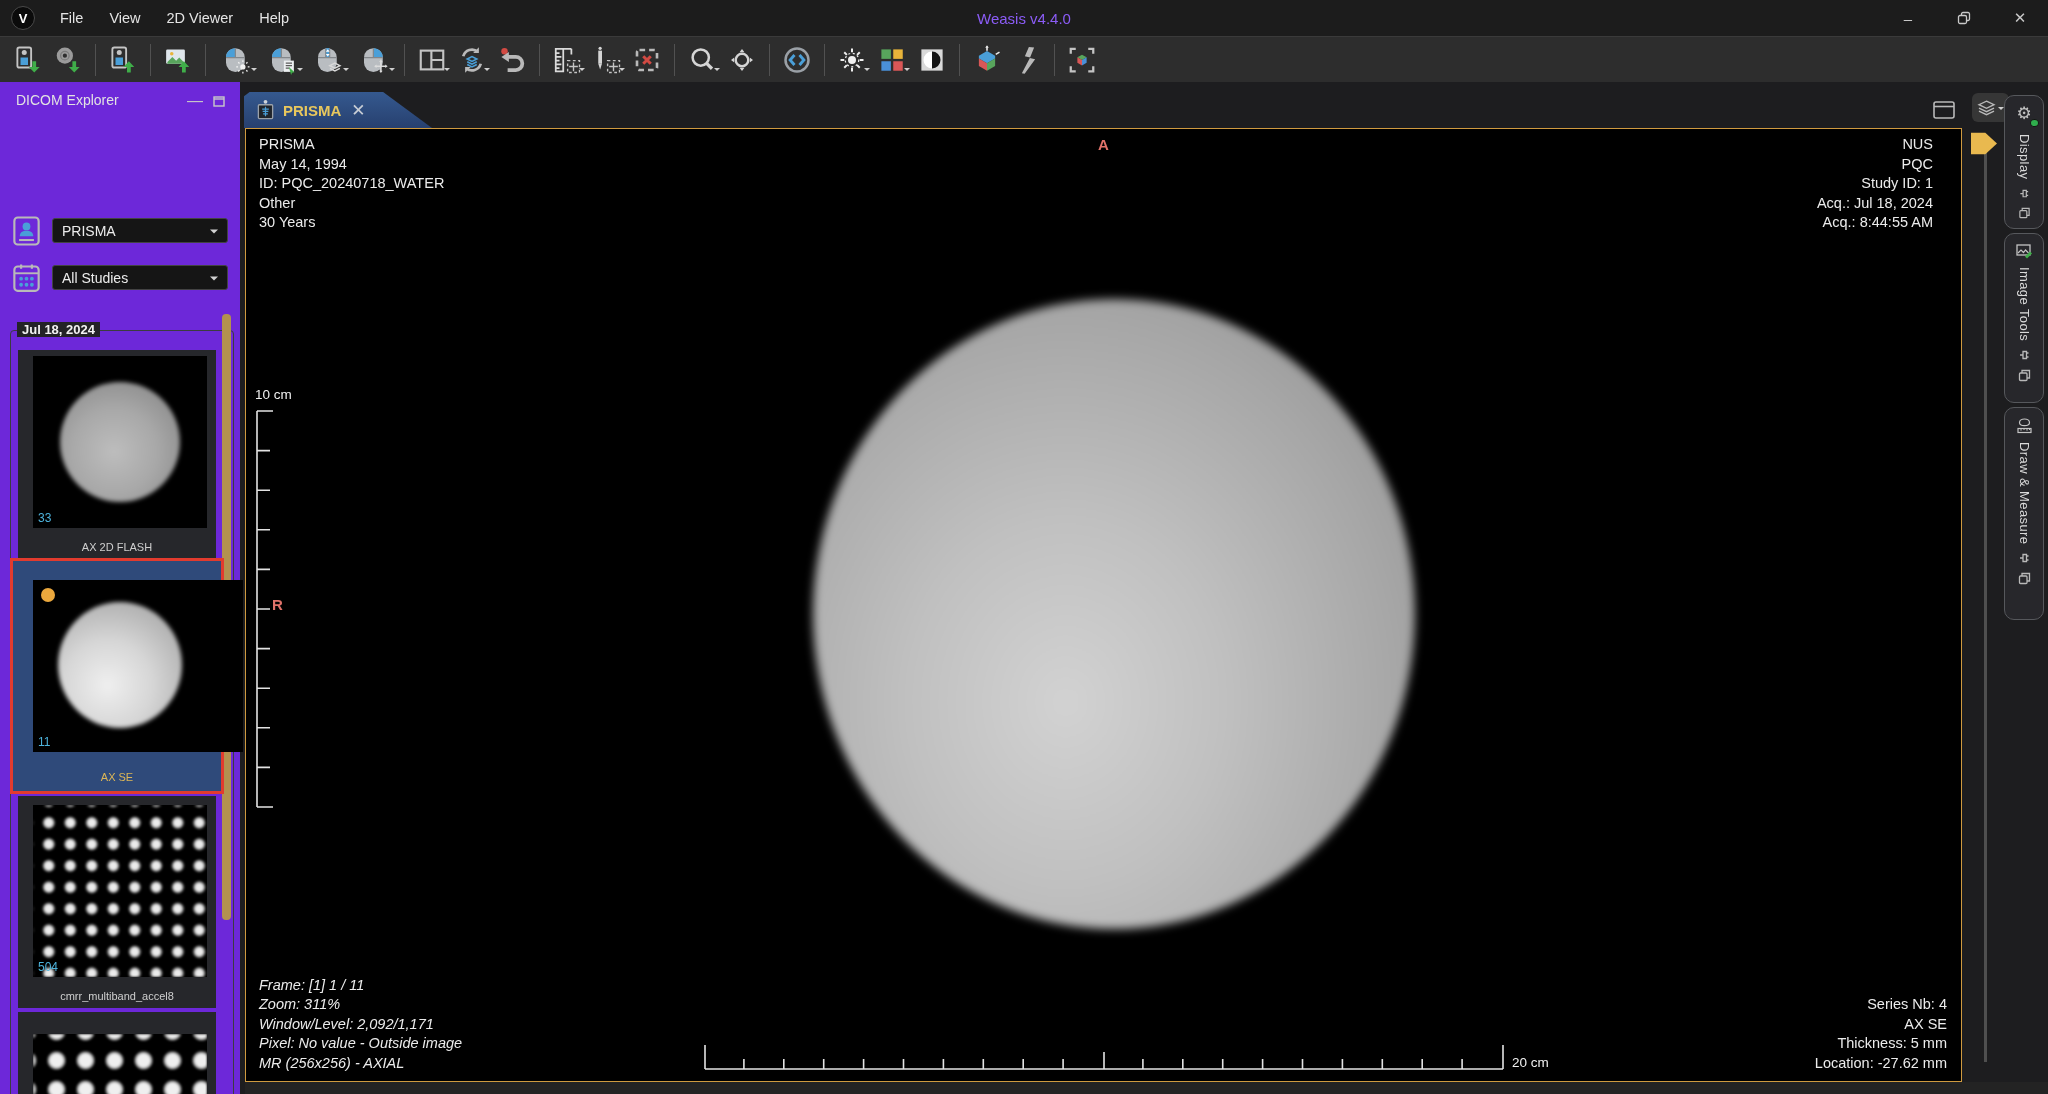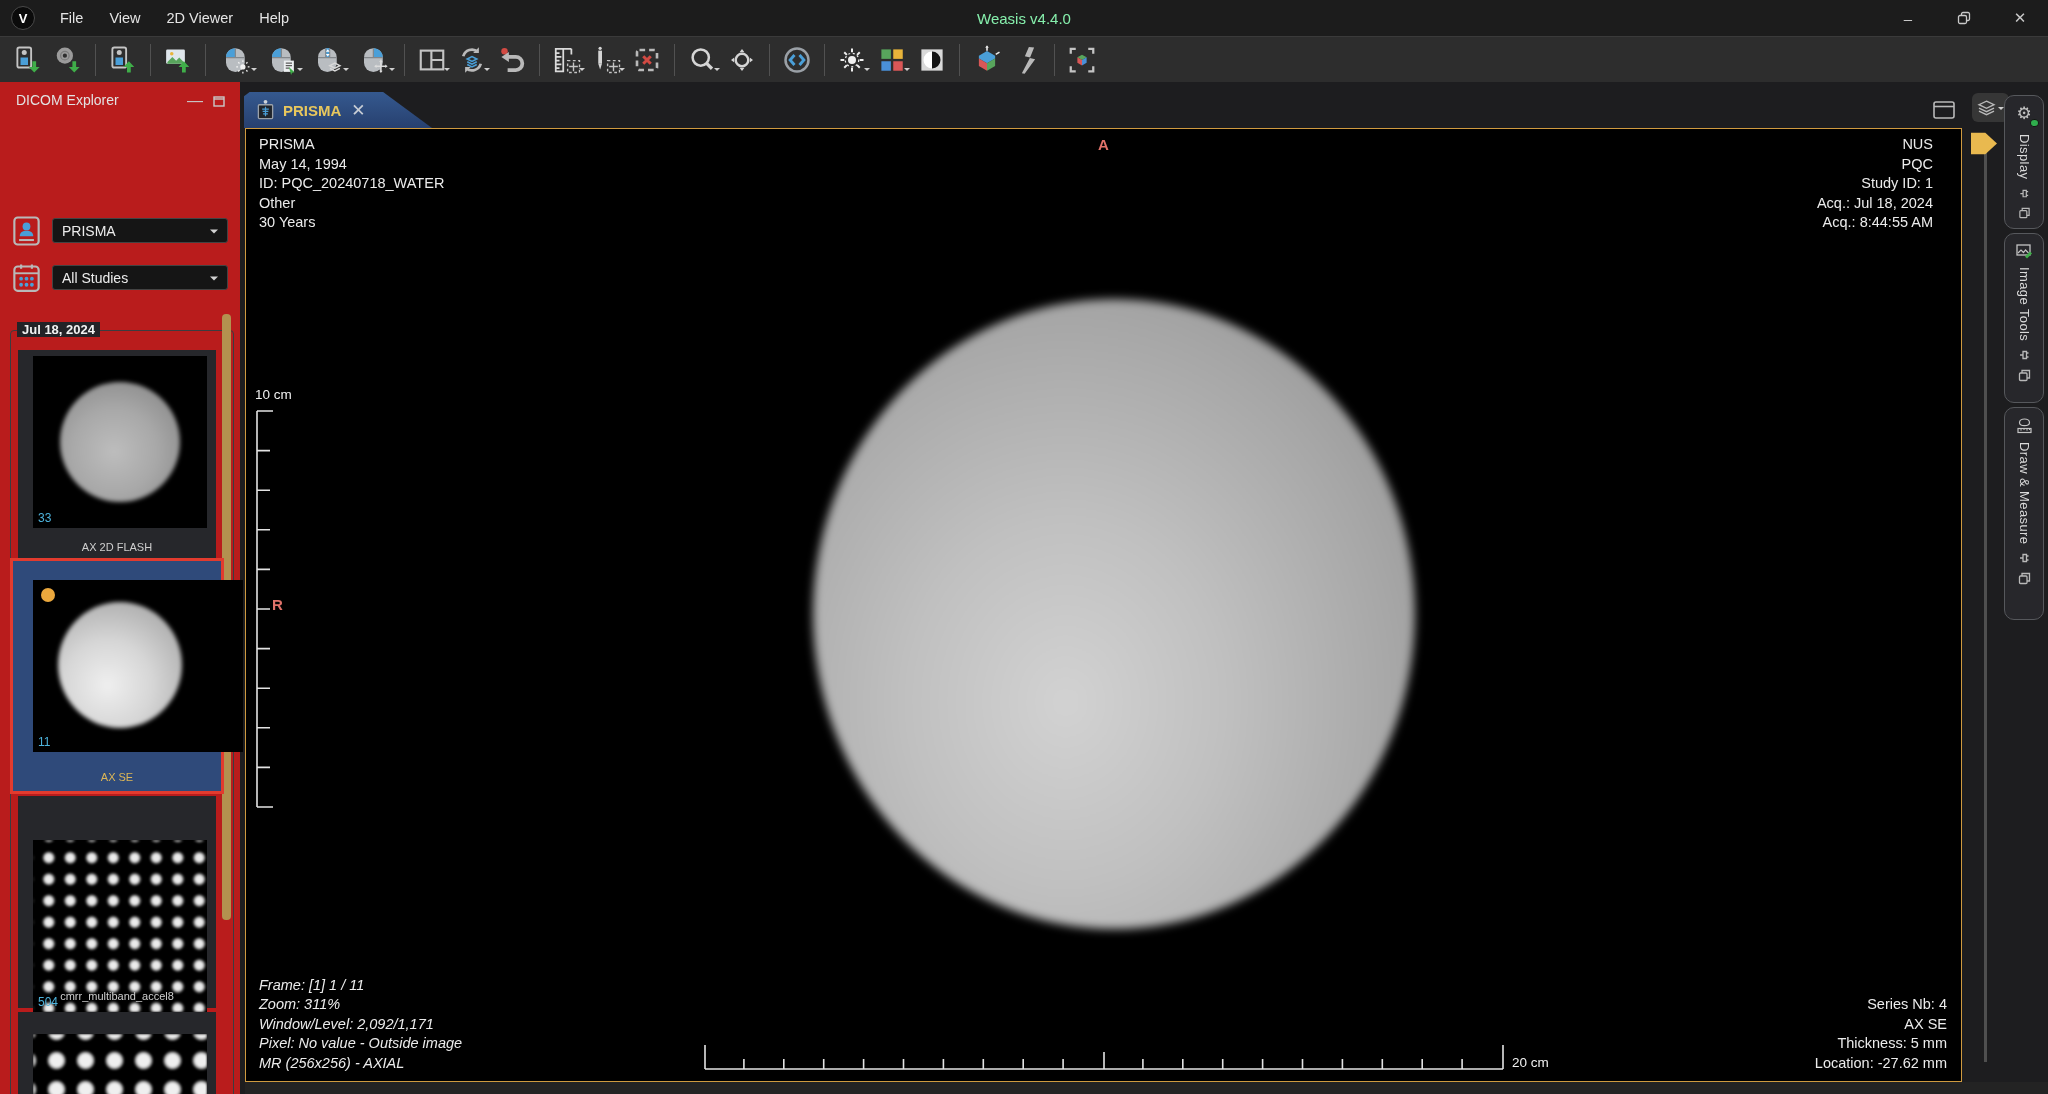--- a/index.html
+++ b/index.html
@@ -5,32 +5,32 @@
   html,body{margin:0;padding:0;background:#101010;}
   #app{position:relative;width:2048px;height:1094px;background:#1d1d1f;overflow:hidden;
        font-family:"Liberation Sans","DejaVu Sans",sans-serif;color:#e3e3e3;}
   
   .menubar{position:absolute;left:0;top:0;width:2048px;height:36px;background:#1c1c1c;
            display:flex;align-items:center;z-index:30;}
   .logo{width:22px;height:22px;border-radius:50%;background:#0b0b0b;border:1px solid #4a4a4a;
         margin-left:11px;display:flex;align-items:center;justify-content:center;
         color:#fff;font-size:13px;font-weight:bold;}
   .menuitem{padding:12px 13px;font-size:14.5px;color:#e4e4e4;height:20px;display:flex;align-items:center;cursor:default;}
-  .apptitle{position:absolute;left:0;right:0;text-align:center;font-size:15px;color:#86efac;pointer-events:none;}
+  .apptitle{position:absolute;left:0;right:0;text-align:center;font-size:15px;color:#8b5cf6;pointer-events:none;}
   .winbtns{position:absolute;right:0;top:0;display:flex;height:36px;}
   .winbtn{width:56px;height:36px;display:flex;align-items:center;justify-content:center;color:#c9c9c9;font-size:15px;}
   
   .toolbar{position:absolute;left:0;top:36px;width:2048px;height:46px;background:#2d2d2d;
            border-top:1px solid #3a3a3a;box-sizing:border-box;display:flex;align-items:center;padding-left:8px;z-index:29;}
   .tbtn{width:40px;height:42px;display:flex;align-items:center;justify-content:center;position:relative;border-radius:4px;flex:0 0 auto;}
   .tbtn svg{display:block;}
   .tbtn.dd::after{content:"";position:absolute;right:2px;bottom:7px;border:3.5px solid transparent;border-top-color:#cfcfcf;}
   .tsep{width:1px;height:32px;background:#515151;margin:0 7px;flex:0 0 auto;}
   
-  .explorer{position:absolute;left:0;top:82px;width:240px;height:1012px;background:#b91c1c;z-index:20;}
+  .explorer{position:absolute;left:0;top:82px;width:240px;height:1012px;background:#6d28d9;z-index:20;}
   .exp-header{position:absolute;left:0;top:4px;width:240px;height:30px;}
   .exp-title{position:absolute;left:16px;top:6px;font-size:14px;color:#e2e2e2;}
   .exp-btn{position:absolute;top:8px;width:18px;height:14px;display:flex;align-items:center;justify-content:center;color:#c9c9c9;}
   .icon-box{position:absolute;left:13px;width:27px;height:30px;}
   .combo{position:absolute;left:52px;width:176px;height:25px;background:#151515;border:1px solid #434343;border-radius:3px;
          color:#ececec;font-size:14px;display:flex;align-items:center;padding:0 9px;box-sizing:border-box;}
   .combo .arr{margin-left:auto;width:0;height:0;border:4.5px solid transparent;border-top-color:#d2d2d2;transform:translateY(2.5px);}
   .groupbox{position:absolute;left:10px;top:248px;width:224px;height:842px;border:1px solid #3b3c40;border-radius:4px;box-sizing:border-box;}
   .grouplabel{position:absolute;left:17px;top:240px;background:#232327;padding:0 5px;font-size:13px;font-weight:bold;color:#f2f2f2;}
   .goldbar{position:absolute;left:222px;top:232px;width:9px;height:606px;border-radius:4px;background:#b3914f;}
@@ -370,21 +370,21 @@
     <div class="cell-sel">
       <div class="timg" style="left:20px;top:19px;padding-left:36px;">
         <div class="orangedot"></div>
         <div class="sph" style="left:25px;top:22px;width:124px;height:126px;background:radial-gradient(circle at 40% 66%,#efefef 0%,#d6d6d6 40%,#a8a8a8 85%,#969696 100%);"></div>
         <span class="tcount">11</span>
       </div>
       <div class="tlabel" style="bottom:8px;color:#dcb657;">AX SE</div>
     </div>
 
     <div class="cell" style="top:714px;height:212px;">
-      <div class="timg" style="top:9px;margin-top:35px;">
+      <div class="timg" style="top:9px;">
         <div class="dots1" style="position:absolute;inset:0;"></div>
         <span class="tcount">504</span>
       </div>
       <div class="tlabel">cmrr_multiband_accel8</div>
     </div>
 
     <div class="cell" style="top:930px;height:158px;overflow:hidden;">
       <div class="timg" style="top:22px;height:174px;">
         <div class="dots2" style="position:absolute;inset:0;"></div>
       </div>

